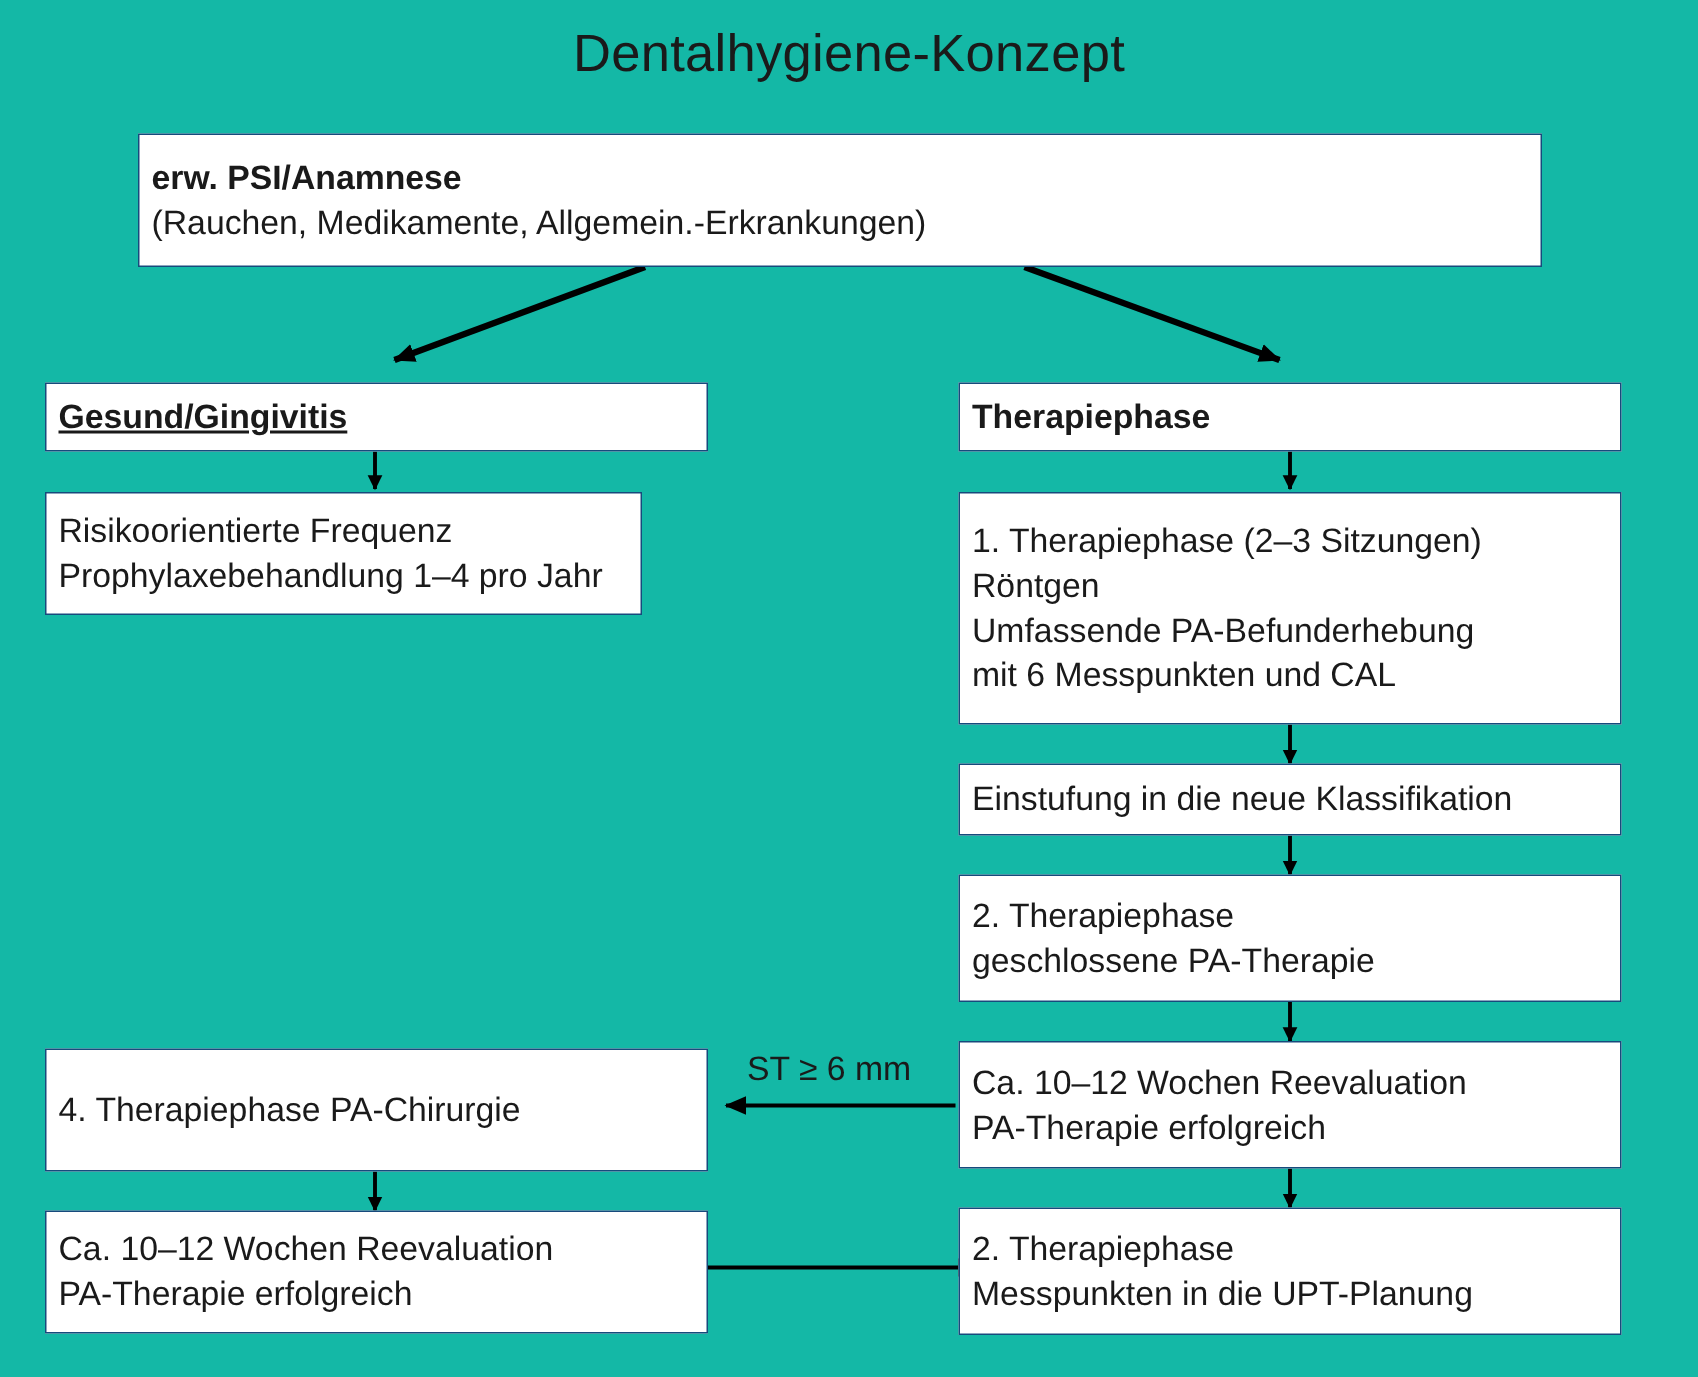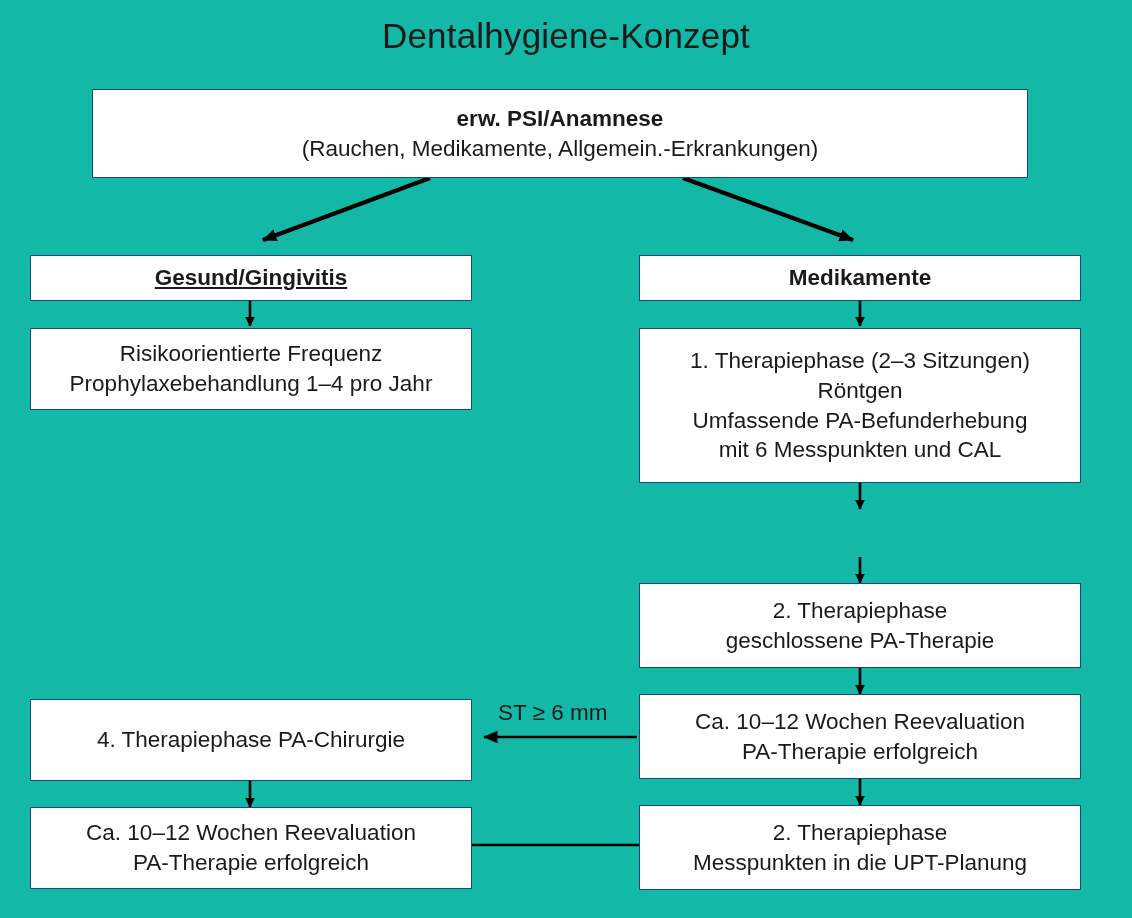--- a/index.html
+++ b/index.html
@@ -29,21 +29,21 @@
     color: #1a1a1a;
     letter-spacing: 0.2px;
   }
   .node {
     position: absolute;
     box-sizing: border-box;
     border: 1.6px solid #174a7c;
     background: #ffffff;
     display: flex;
     flex-direction: column;
-    align-items: center;
+    align-items: flex-start;
     justify-content: center;
     text-align: center;
     font-size: 22.5px;
     line-height: 1.32;
     color: #1a1a1a;
     padding: 2px 8px;
   }
   .node .ln { display: block; white-space: nowrap; }
   .node.bold .ln { font-weight: bold; }
   .node .ln.b { font-weight: bold; }
@@ -126,36 +126,39 @@
 
   <div class="node" style="left:92px; top:89px; width:936px; height:89px;">
     <span class="ln b">erw. PSI/Anamnese</span>
     <span class="ln">(Rauchen, Medikamente, Allgemein.-Erkrankungen)</span>
   </div>
 
   <div class="node bold" style="left:30px; top:255px; width:442px; height:46px;text-decoration:underline;">
     <span class="ln">Gesund/Gingivitis</span>
   </div>
 
-  <div class="node" style="left:30px; top:328px; width:442px; height:82px;">
+  <div class="node" style="left:30px; top:328px; width:398px; height:82px;">
     <span class="ln">Risikoorientierte Frequenz</span>
     <span class="ln">Prophylaxebehandlung 1–4 pro Jahr</span>
   </div>
 
   <div class="node bold" style="left:639px; top:255px; width:442px; height:46px;">
-    <span class="ln">Medikamente</span>
+    <span class="ln">Therapiephase</span>
   </div>
 
   <div class="node" style="left:639px; top:328px; width:442px; height:155px;">
     <span class="ln">1. Therapiephase (2–3 Sitzungen)</span>
     <span class="ln">Röntgen</span>
     <span class="ln">Umfassende PA-Befunderhebung</span>
     <span class="ln">mit 6 Messpunkten und CAL</span>
   </div>
 
+  <div class="node" style="left:639px; top:509px; width:442px; height:48px;">
+    <span class="ln">Einstufung in die neue Klassifikation</span>
+  </div>
 
   <div class="node" style="left:639px; top:583px; width:442px; height:85px;">
     <span class="ln">2. Therapiephase</span>
     <span class="ln">geschlossene PA-Therapie</span>
   </div>
 
   <div class="node" style="left:639px; top:694px; width:442px; height:85px;">
     <span class="ln">Ca. 10–12 Wochen Reevaluation</span>
     <span class="ln">PA-Therapie erfolgreich</span>
   </div>

